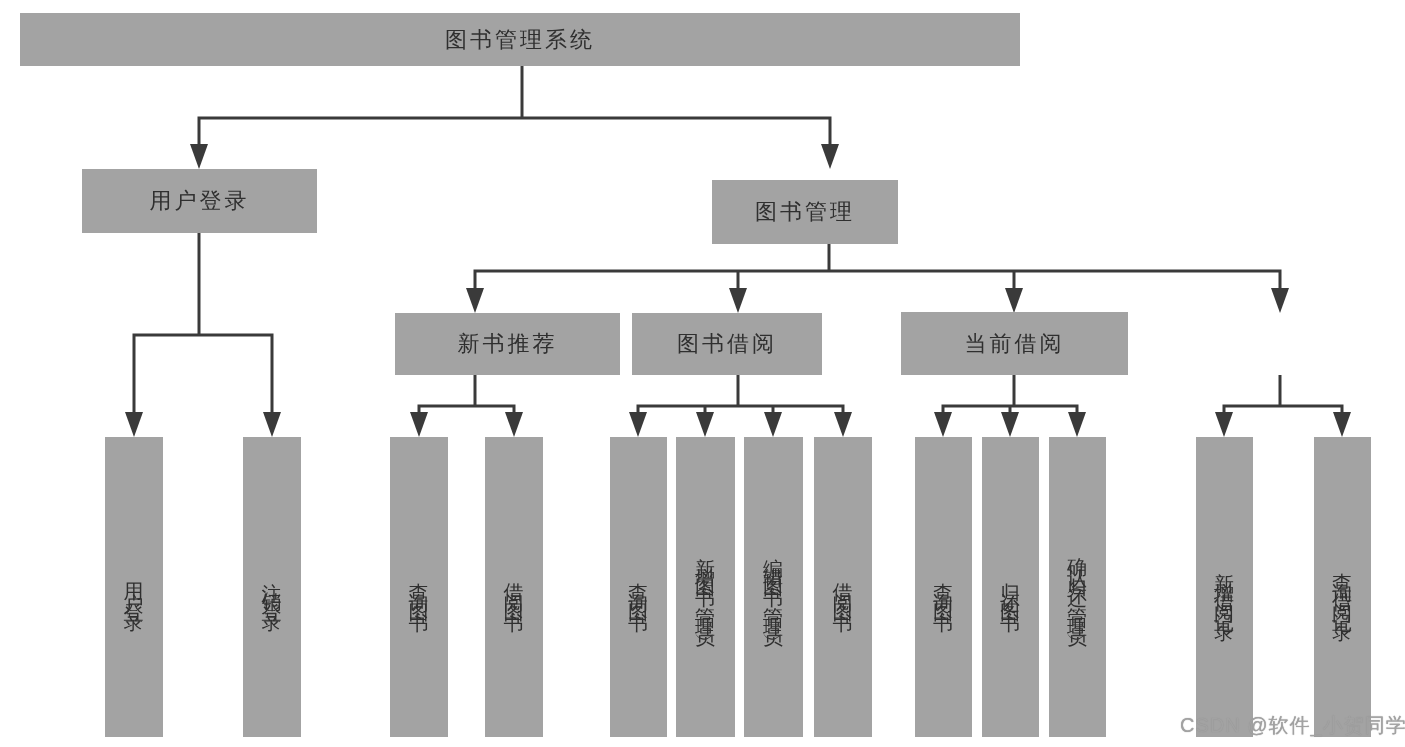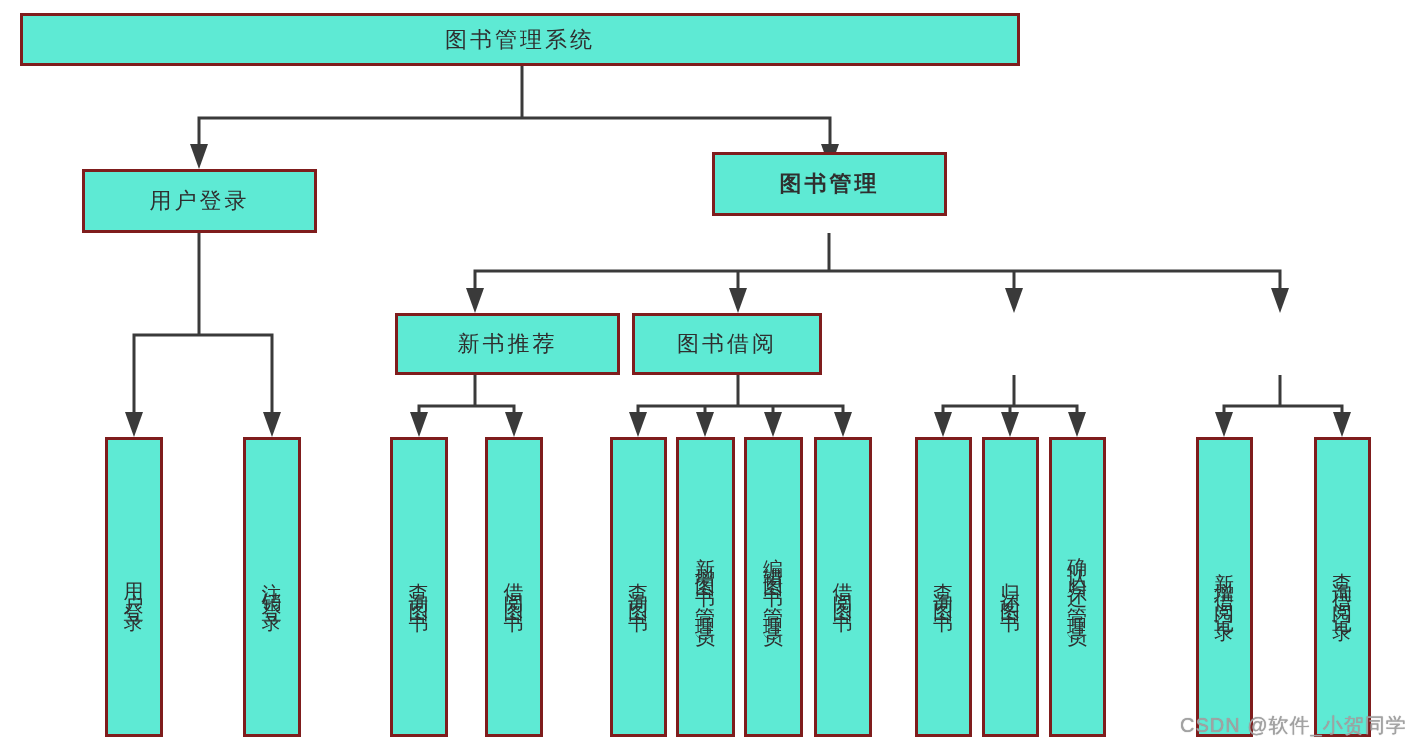--- a/index.html
+++ b/index.html
@@ -17,22 +17,22 @@
   }
   .edges {
     position: absolute;
     left: 0;
     top: 0;
     z-index: 1;
   }
   .node {
     position: absolute;
     box-sizing: border-box;
-    border: 3px solid #7f1d1d;
-    background: #5eead4;
+    border: 3px solid #a3a3a3;
+    background: #a3a3a3;
     display: flex;
     align-items: center;
     justify-content: center;
     color: #2f2f2f;
     font-size: 22px;
     letter-spacing: 3px;
     z-index: 2;
     white-space: nowrap;
   }
   .leaf {
@@ -107,24 +107,25 @@
       <polygon points="1001,412 1019,412 1010,437"></polygon>
       <polygon points="1068,412 1086,412 1077,437"></polygon>
       <polygon points="1215,412 1233,412 1224,437"></polygon>
       <polygon points="1333,412 1351,412 1342,437"></polygon>
     </g>
   </svg>
 
   <div class="node" style="left:20px; top:13px; width:1000px; height:53px;">图书管理系统</div>
 
   <div class="node" style="left:82px; top:169px; width:235px; height:64px;">用户登录</div>
-  <div class="node" style="left:712px; top:152px; width:235px; height:64px;font-weight:bold;">图书管理</div>
+  <div class="node" style="left:712px; top:180px; width:186px; height:64px;">图书管理</div>
 
   <div class="node" style="left:363px; top:313px; width:225px; height:62px;margin-left:32px;">新书推荐</div>
   <div class="node" style="left:632px; top:313px; width:190px; height:62px;">图书借阅</div>
+  <div class="node" style="left:901px; top:312px; width:227px; height:63px;">当前借阅</div>
 
   <div class="node leaf" style="left:105px; top:437px; width:58px; height:300px;">用户登录</div>
   <div class="node leaf" style="left:243px; top:437px; width:58px; height:300px;">注销登录</div>
 
   <div class="node leaf" style="left:390px; top:437px; width:58px; height:300px;">查询图书</div>
   <div class="node leaf" style="left:485px; top:437px; width:58px; height:300px;">借阅图书</div>
 
   <div class="node leaf" style="left:610px; top:437px; width:57px; height:300px;">查询图书</div>
   <div class="node leaf" style="left:676px; top:437px; width:59px; height:300px;">新增图书（管理员）</div>
   <div class="node leaf" style="left:744px; top:437px; width:59px; height:300px;">编辑图书（管理员）</div>

